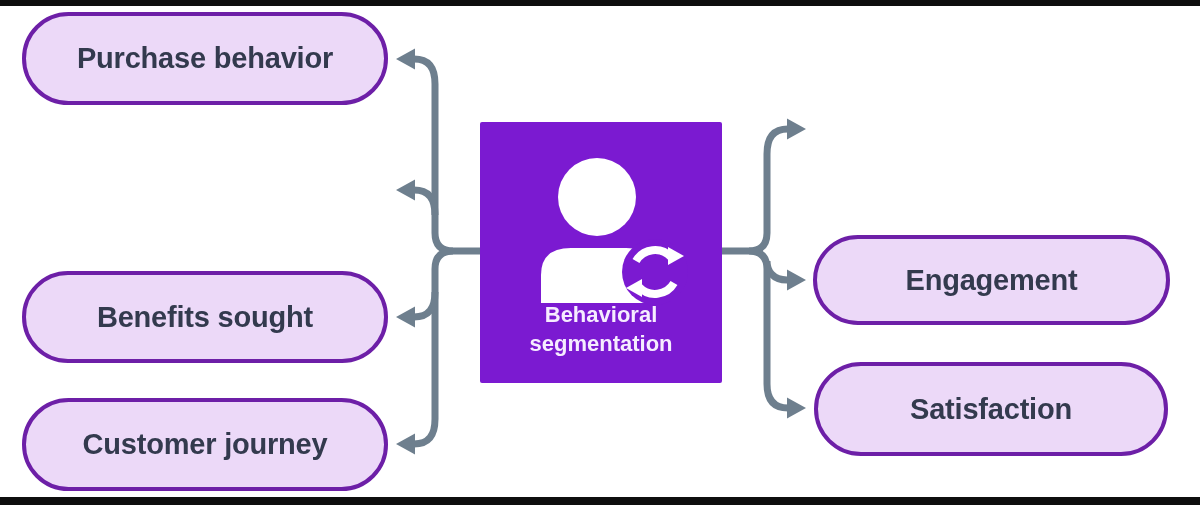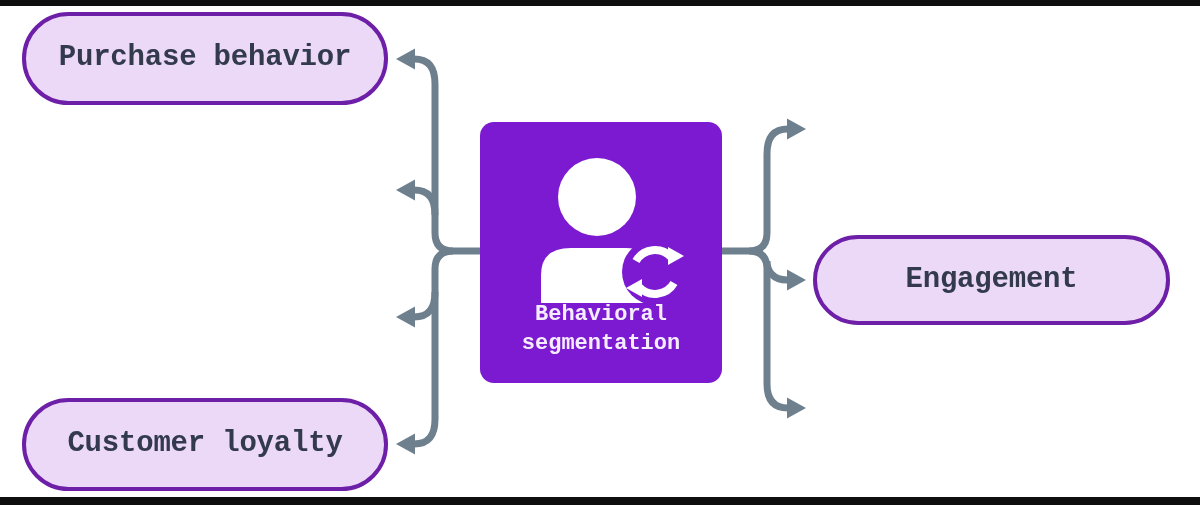--- a/index.html
+++ b/index.html
@@ -11,21 +11,21 @@
     --frame-bar:#0e0e0e;
     --node-bg:#7b1ad1;
     --center-text:#f6ecff;
   }
   html,body{margin:0;padding:0;background:#ffffff;}
   .canvas{
     position:relative;
     width:1200px;height:505px;
     background:var(--background);
     overflow:hidden;
-    font-family:Liberation Mono, monospace;
+    font-family:Liberation Sans, sans-serif;
   }
   .bar{position:absolute;left:0;width:1200px;background:var(--frame-bar);}
   .bar.top{top:0;height:6px;}
   .bar.bottom{bottom:0;height:8px;}
   .connectors{position:absolute;left:0;top:0;pointer-events:none;}
   .connectors .line{fill:none;stroke:var(--connector);stroke-width:7;stroke-linejoin:round;}
   .connectors .head{fill:var(--connector);stroke:none;}
   .pill{
     position:absolute;
     background:var(--pill-fill);
@@ -41,21 +41,21 @@
   .p1{left:22px;top:12px;width:366px;height:93px;}
   .p2{left:18px;top:144px;width:372px;height:90px;}
   .p3{left:22px;top:271px;width:366px;height:92px;}
   .p4{left:22px;top:398px;width:366px;height:93px;}
   .r1{left:814px;top:64px;width:354px;height:134px;padding:0 28px;}
   .r2{left:813px;top:235px;width:357px;height:90px;}
   .r3{left:814px;top:362px;width:354px;height:94px;}
   .center-node{
     position:absolute;left:480px;top:122px;width:242px;height:261px;
     background:var(--node-bg);
-    border-radius:14px;
+    border-radius:2px;
   }
   .center-node svg{position:absolute;left:0;top:0;}
   .center-label{
     position:absolute;left:0;right:0;top:178px;
     margin:0 auto;width:180px;
     text-align:center;
     color:var(--center-text);
     font-size:22px;font-weight:700;line-height:1.32;
   }
 </style>
@@ -82,26 +82,32 @@
     <path class="line" d="M767 261 C767 271 773 280 787 280 L791 280"></path>
     <path class="line" d="M749 251 C761 251 767 257 767 269 L767 384 C767 399 773 408 788 408 L791 408"></path>
     <path class="head" d="M806 129 L787 118.5 L787 139.5 Z"></path>
     <path class="head" d="M806 280 L787 269.5 L787 290.5 Z"></path>
     <path class="head" d="M806 408 L787 397.5 L787 418.5 Z"></path>
   </svg>
 
   <div class="pill p1">
     <span>Purchase behavior</span>
   </div>
+  <div class="pill p3">
+    <span>Benefits sought</span>
+  </div>
   <div class="pill p4">
-    <span>Customer loyalty</span>
+    <span>Customer journey</span>
   </div>
 
   <div class="pill r2">
     <span>Engagement</span>
+  </div>
+  <div class="pill r3">
+    <span>Satisfaction</span>
   </div>
 
   <div class="center-node">
     <svg width="242" height="261" viewBox="0 0 242 261">
       <circle cx="117" cy="75" r="39" fill="#ffffff"></circle>
       <path d="M61 181 V153 Q61 126 91 126 H146 Q177 126 177 153 V181 Z" fill="#ffffff"></path>
       <circle cx="175" cy="150" r="33" fill="var(--node-bg)"></circle>
       <path d="M156 139 A 22 22 0 0 1 191 135" fill="none" stroke="#ffffff" stroke-width="8"></path>
       <path d="M204 134 L188 125 L188 143 Z" fill="#ffffff"></path>
       <path d="M194 161 A 22 22 0 0 1 159 165" fill="none" stroke="#ffffff" stroke-width="8"></path>

